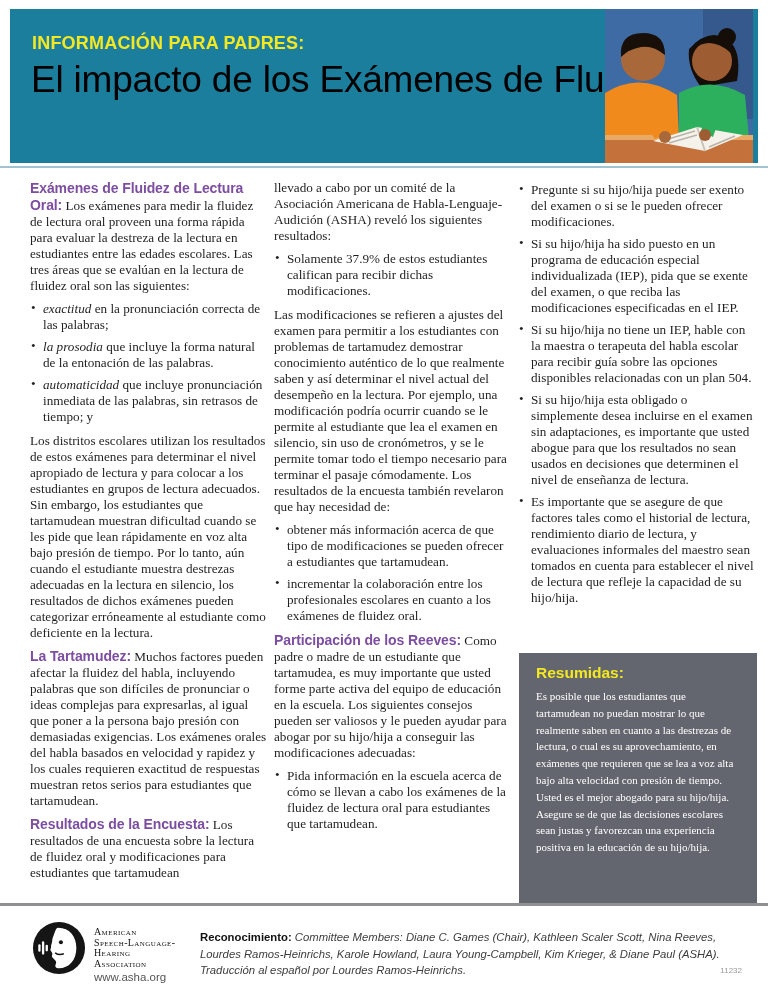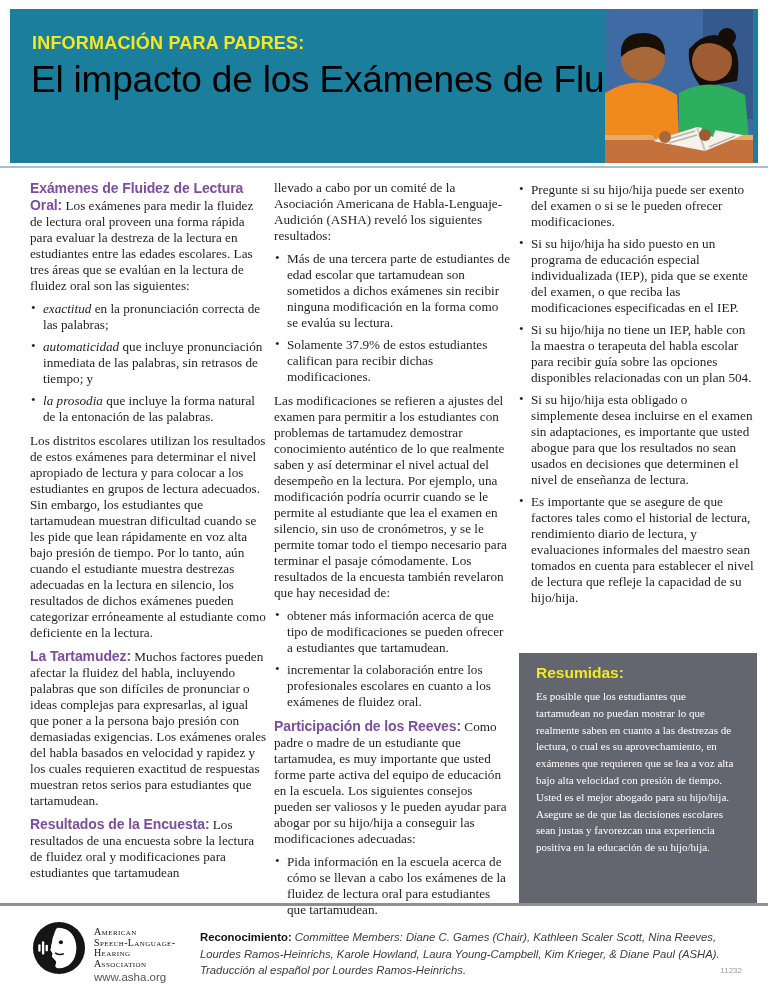--- a/index.html
+++ b/index.html
@@ -81,32 +81,31 @@
       <path d="M108 92 Q100 108 96 122 L108 128 Q114 110 120 96 Z" fill="#2cb05e"></path>
       <circle cx="100" cy="126" r="6" fill="#9d5c31"></circle>
     </svg>
   </header>
   <div class="header-rule"></div>
 
   <section class="col col1">
     <p><span class="h">Exámenes de Fluidez de Lectura Oral:</span> <span>Los exámenes para medir la fluidez de lectura oral proveen una forma rápida para evaluar la destreza de la lectura en estudiantes entre las edades escolares. Las tres áreas que se evalúan en la lectura de fluidez oral son las siguientes:</span></p>
     <ul>
       <li><span class="it">exactitud</span><span> en la pronunciación correcta de las palabras;</span></li>
+      <li><span class="it">la prosodia</span><span> que incluye la forma natural de la entonación de las palabras.</span></li>
       <li><span class="it">automaticidad</span><span> que incluye pronunciación inmediata de las palabras, sin retrasos de tiempo; y</span></li>
-      <li><span class="it">la prosodia</span><span> que incluye la forma natural de la entonación de las palabras.</span></li>
     </ul>
     <p>Los distritos escolares utilizan los resultados de estos exámenes para determinar el nivel apropiado de lectura y para colocar a los estudiantes en grupos de lectura adecuados. Sin embargo, los estudiantes que tartamudean muestran dificultad cuando se les pide que lean rápidamente en voz alta bajo presión de tiempo. Por lo tanto, aún cuando el estudiante muestra destrezas adecuadas en la lectura en silencio, los resultados de dichos exámenes pueden categorizar erróneamente al estudiante como deficiente en la lectura.</p>
     <p><span class="h">La Tartamudez:</span> <span>Muchos factores pueden afectar la fluidez del habla, incluyendo palabras que son difíciles de pronunciar o ideas complejas para expresarlas, al igual que poner a la persona bajo presión con demasiadas exigencias. Los exámenes orales del habla basados en velocidad y rapidez y los cuales requieren exactitud de respuestas muestran retos serios para estudiantes que tartamudean.</span></p>
     <p><span class="h">Resultados de la Encuesta:</span> <span>Los resultados de una encuesta sobre la lectura de fluidez oral y modificaciones para estudiantes que tartamudean</span></p>
   </section>
 
   <section class="col col2">
     <p>llevado a cabo por un comité de la Asociación Americana de Habla-Lenguaje-Audición (ASHA) reveló los siguientes resultados:</p>
     <ul>
-      <li>Más de una tercera parte de estudiantes de edad escolar que tartamudean son sometidos a dichos exámenes sin recibir ninguna modificación en la forma como se evalúa su lectura.</li>
       <li>Solamente 37.9% de estos estudiantes califican para recibir dichas modificaciones.</li>
     </ul>
     <p>Las modificaciones se refieren a ajustes del examen para permitir a los estudiantes con problemas de tartamudez demostrar conocimiento auténtico de lo que realmente saben y así determinar el nivel actual del desempeño en la lectura. Por ejemplo, una modificación podría ocurrir cuando se le permite al estudiante que lea el examen en silencio, sin uso de cronómetros, y se le permite tomar todo el tiempo necesario para terminar el pasaje cómodamente. Los resultados de la encuesta también revelaron que hay necesidad de:</p>
     <ul>
       <li>obtener más información acerca de que tipo de modificaciones se pueden ofrecer a estudiantes que tartamudean.</li>
       <li>incrementar la colaboración entre los profesionales escolares en cuanto a los exámenes de fluidez oral.</li>
     </ul>
     <p><span class="h">Participación de los Reeves:</span> <span>Como padre o madre de un estudiante que tartamudea, es muy importante que usted forme parte activa del equipo de educación en la escuela. Los siguientes consejos pueden ser valiosos y le pueden ayudar para abogar por su hijo/hija a conseguir las modificaciones adecuadas:</span></p>
     <ul>
       <li>Pida información en la escuela acerca de cómo se llevan a cabo los exámenes de la fluidez de lectura oral para estudiantes que tartamudean.</li>

